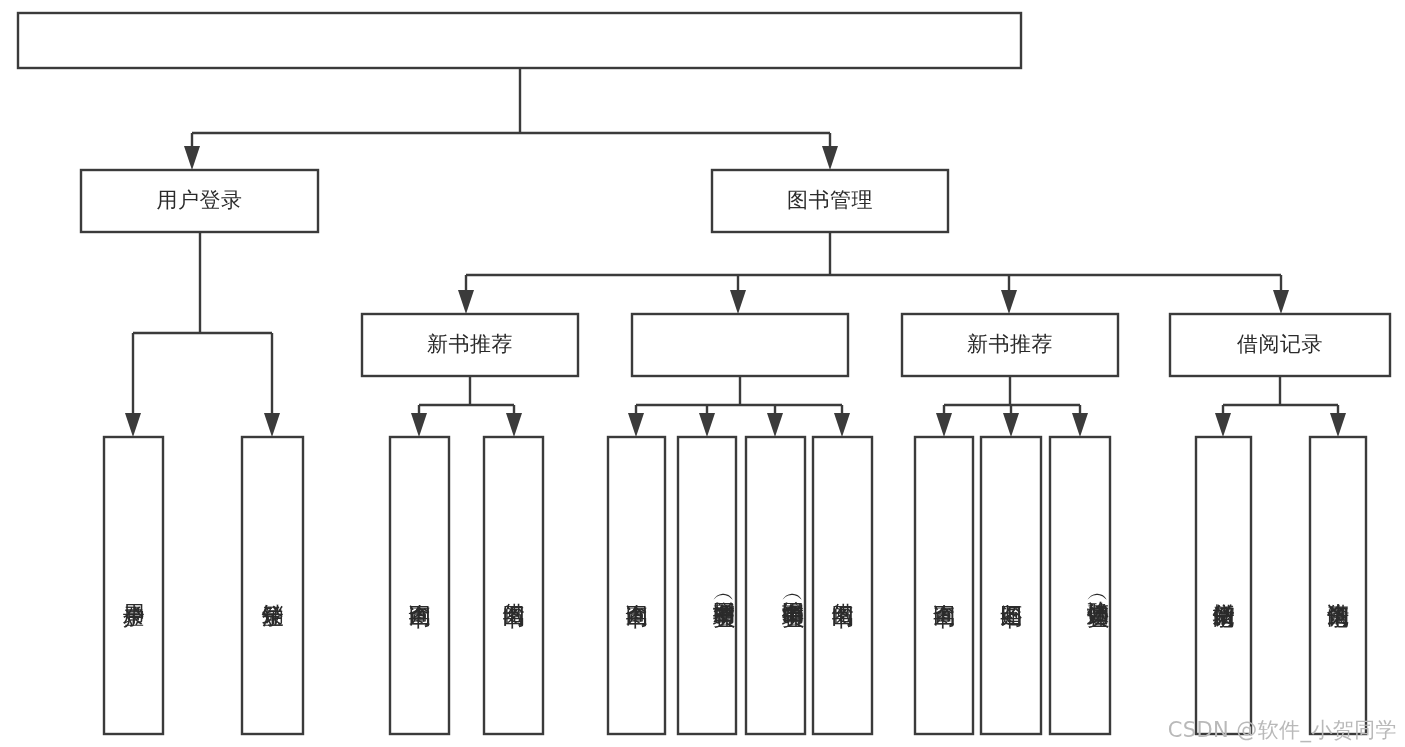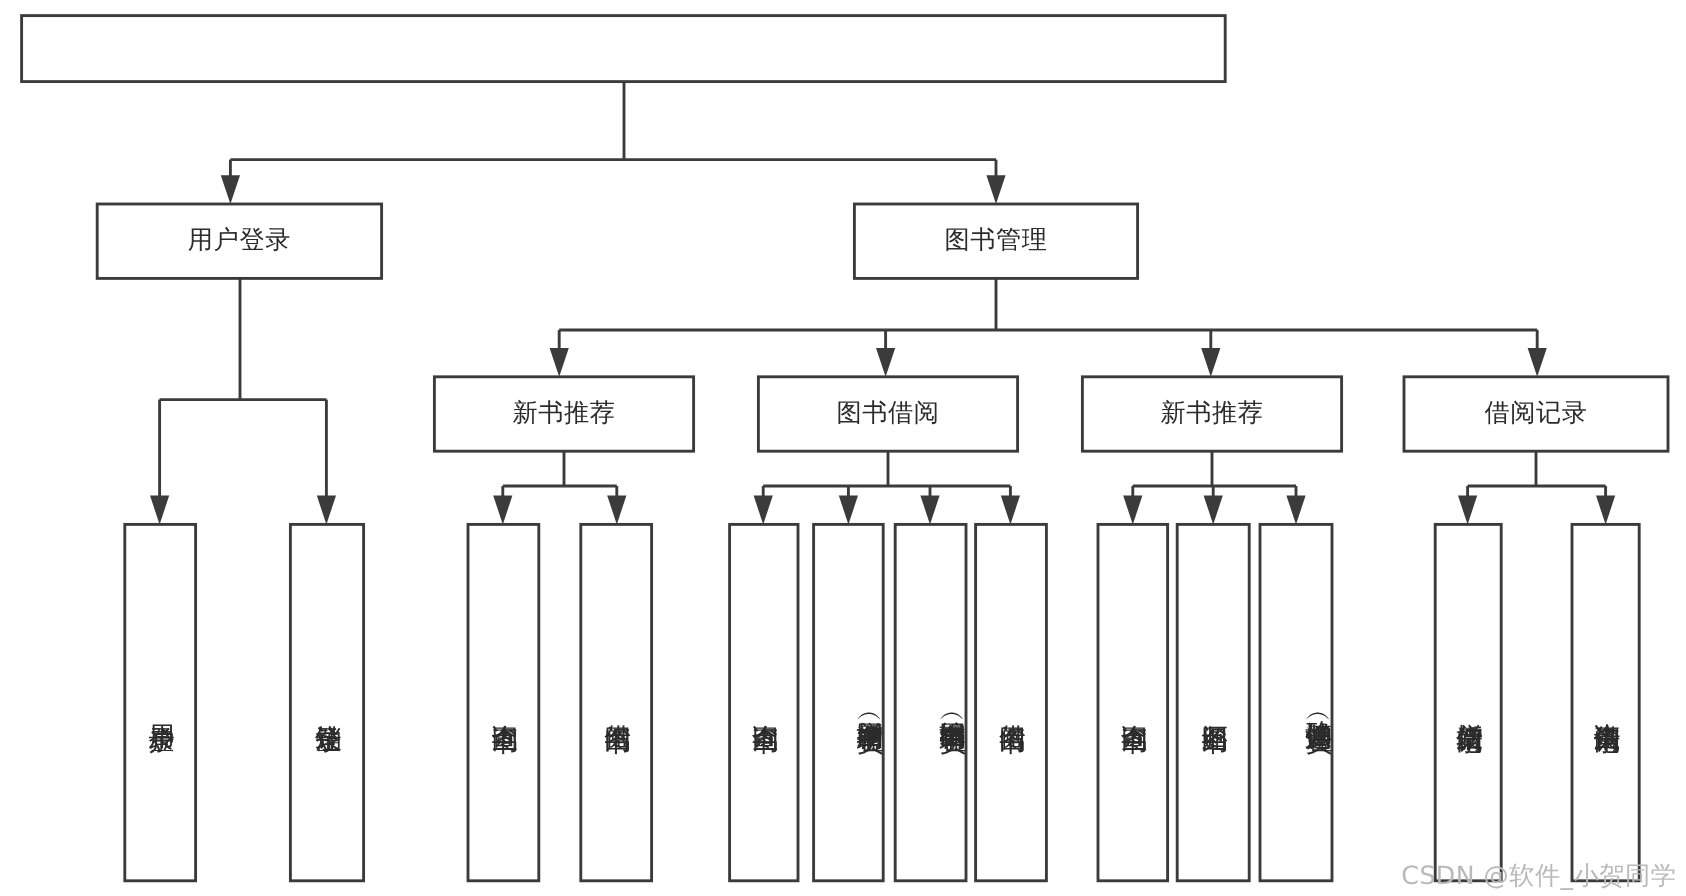--- a/index.html
+++ b/index.html
@@ -182,21 +182,20 @@
     <rect class="node-box" x="1050" y="437" width="60" height="297"></rect>
     <rect class="node-box" x="1196" y="437" width="55" height="297"></rect>
     <rect class="node-box" x="1310" y="437" width="56" height="297"></rect>
   </svg>
 
 
   <div class="node-label horizontal" style="left:81px; top:170px; width:237px; height:62px;">用户登录</div>
   <div class="node-label horizontal" style="left:712px; top:170px; width:236px; height:62px;font-family:Liberation Serif, serif;">图书管理</div>
 
   <div class="node-label horizontal" style="left:362px; top:314px; width:216px; height:62px;">新书推荐</div>
-  <div class="node-label horizontal" style="left:632px; top:314px; width:216px; height:62px;">图书借阅</div>
   <div class="node-label horizontal" style="left:902px; top:314px; width:216px; height:62px;">新书推荐</div>
   <div class="node-label horizontal" style="left:1170px; top:314px; width:220px; height:62px;">借阅记录</div>
 
   <div class="node-label vertical" style="left:104px; top:437px; width:59px; height:297px;">用户登录</div>
   <div class="node-label vertical" style="left:242px; top:437px; width:61px; height:297px;">注销登录</div>
   <div class="node-label vertical" style="left:390px; top:437px; width:59px; height:297px;">查询图书</div>
   <div class="node-label vertical" style="left:484px; top:437px; width:59px; height:297px;">借阅图书</div>
   <div class="node-label vertical" style="left:608px; top:437px; width:57px; height:297px;">查询图书</div>
   <div class="node-label vertical" style="left:678px; top:437px; width:58px; height:297px; align-items:flex-start;">新增图书（管理员）</div>
   <div class="node-label vertical" style="left:746px; top:437px; width:59px; height:297px; align-items:flex-start;">编辑图书（管理员）</div>

